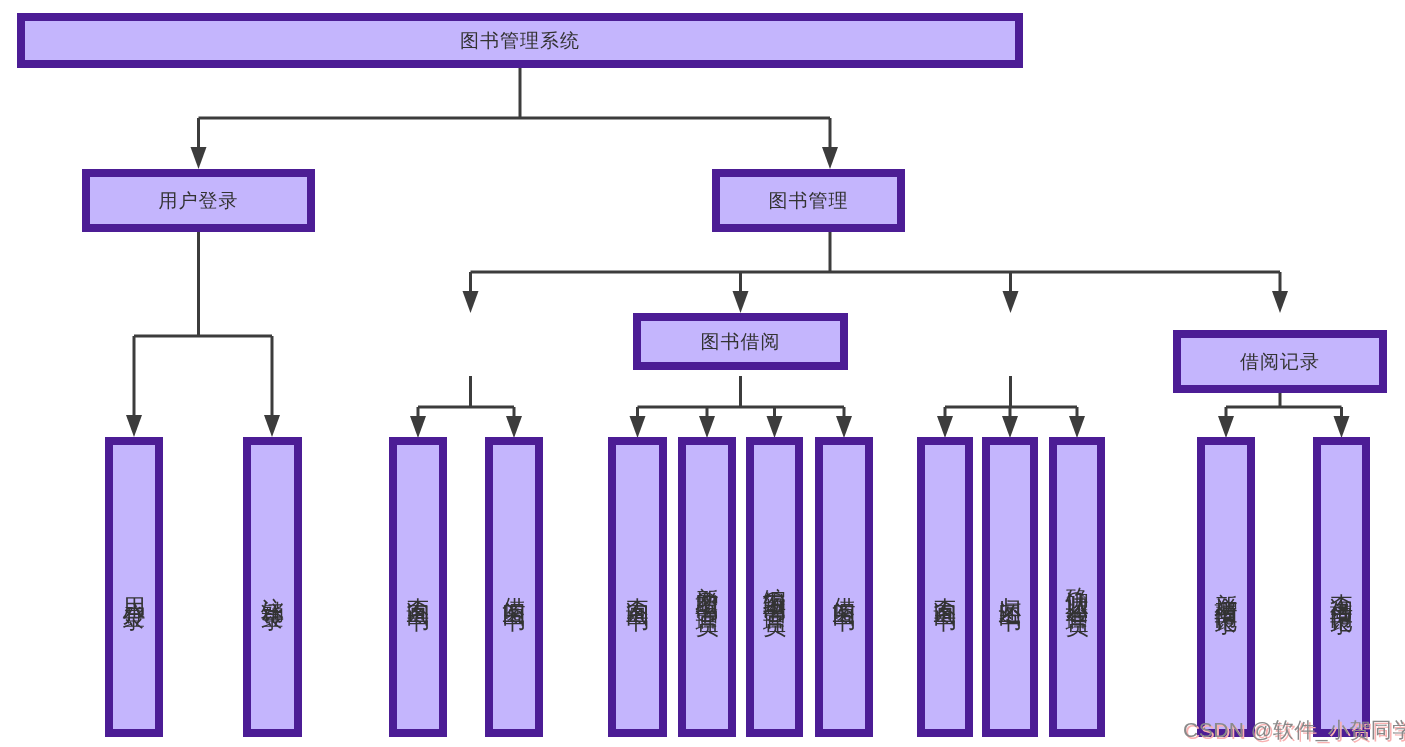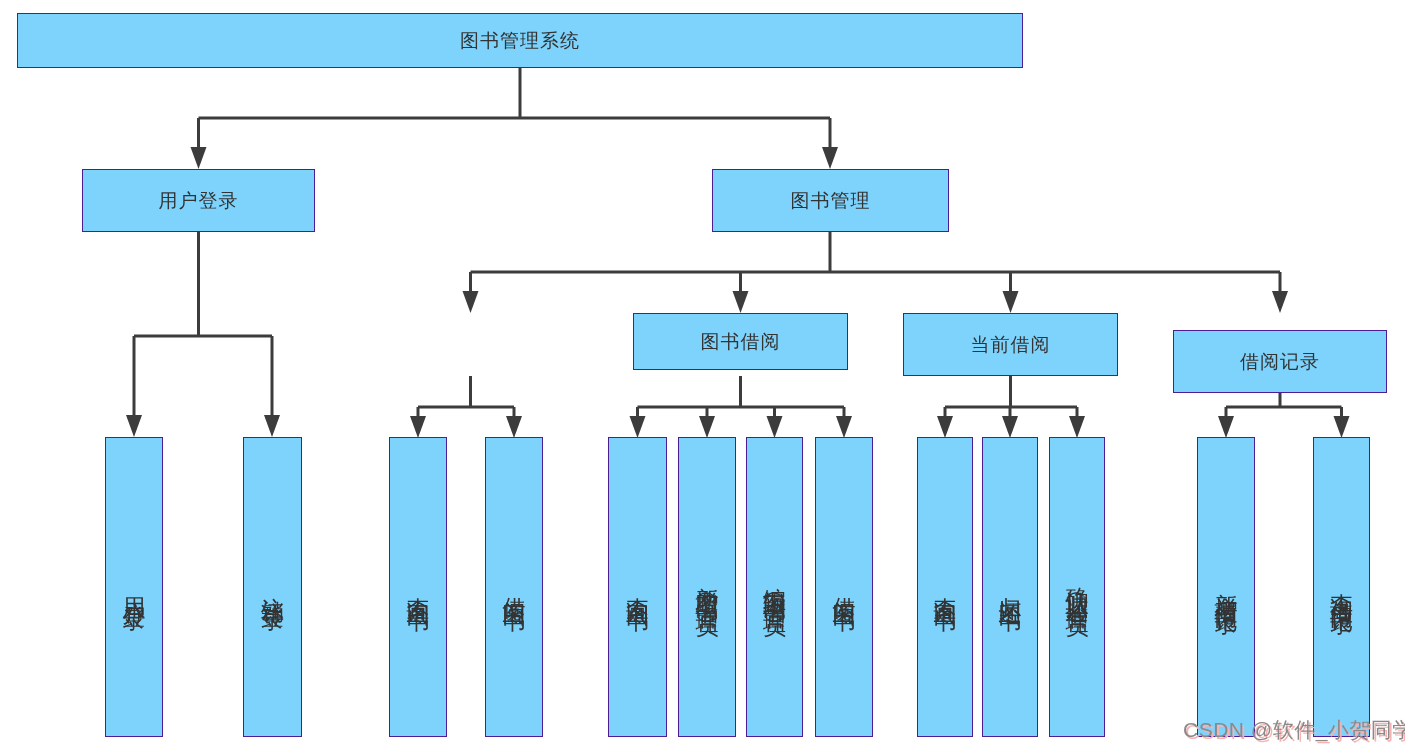--- a/index.html
+++ b/index.html
@@ -8,22 +8,22 @@
     width:1405px;height:747px;
     background:#ffffff;
     font-family:"Liberation Sans", sans-serif;
     overflow:hidden;
   }
   #wires{position:absolute;left:0;top:0;z-index:0;}
   .box{
     position:absolute;
     z-index:1;
     box-sizing:border-box;
-    border:1px solid #4c1d95;
-    background:#7dd3fc;
+    border:8px solid #4c1d95;
+    background:#c4b5fd;
     display:flex;
     align-items:center;
     justify-content:center;
     color:#333333;
     text-align:center;
   }
   .hbox{font-size:19px;letter-spacing:1px;}
   .leaf{
     writing-mode:vertical-rl;
     font-size:23px;
@@ -108,24 +108,23 @@
       <polygon points="1002,416 1018,416 1010,438"></polygon>
       <polygon points="1069,416 1085,416 1077,438"></polygon>
       <polygon points="1218,416 1234,416 1226,438"></polygon>
       <polygon points="1333.5,416 1349.5,416 1341.5,438"></polygon>
     </g>
   </svg>
 
   <div class="box hbox" style="left:17px;top:13px;width:1006px;height:55px">图书管理系统</div>
 
   <div class="box hbox" style="left:82px;top:169px;width:233px;height:63px">用户登录</div>
-  <div class="box hbox" style="left:712px;top:169px;width:237px;height:63px">图书管理</div>
+  <div class="box hbox" style="left:712px;top:169px;width:193px;height:63px">图书管理</div>
 
   <div class="box hbox" style="left:633px;top:313px;width:215px;height:57px">图书借阅</div>
-  <div class="box hbox" style="left:903px;top:313px;width:215px;height:63px">当前借阅</div>
   <div class="box hbox" style="left:1173px;top:330px;width:214px;height:63px">借阅记录</div>
 
   <div class="box leaf" style="left:105px;top:437px;width:58px;height:300px">用户登录</div>
   <div class="box leaf" style="left:243px;top:437px;width:59px;height:300px">注销登录</div>
 
   <div class="box leaf" style="left:389px;top:437px;width:58px;height:300px">查询图书</div>
   <div class="box leaf" style="left:485px;top:437px;width:58px;height:300px">借阅图书</div>
 
   <div class="box leaf" style="left:608px;top:437px;width:59px;height:300px">查询图书</div>
   <div class="box leaf" style="left:678px;top:437px;width:58px;height:300px">新增图书（管理员）</div>

